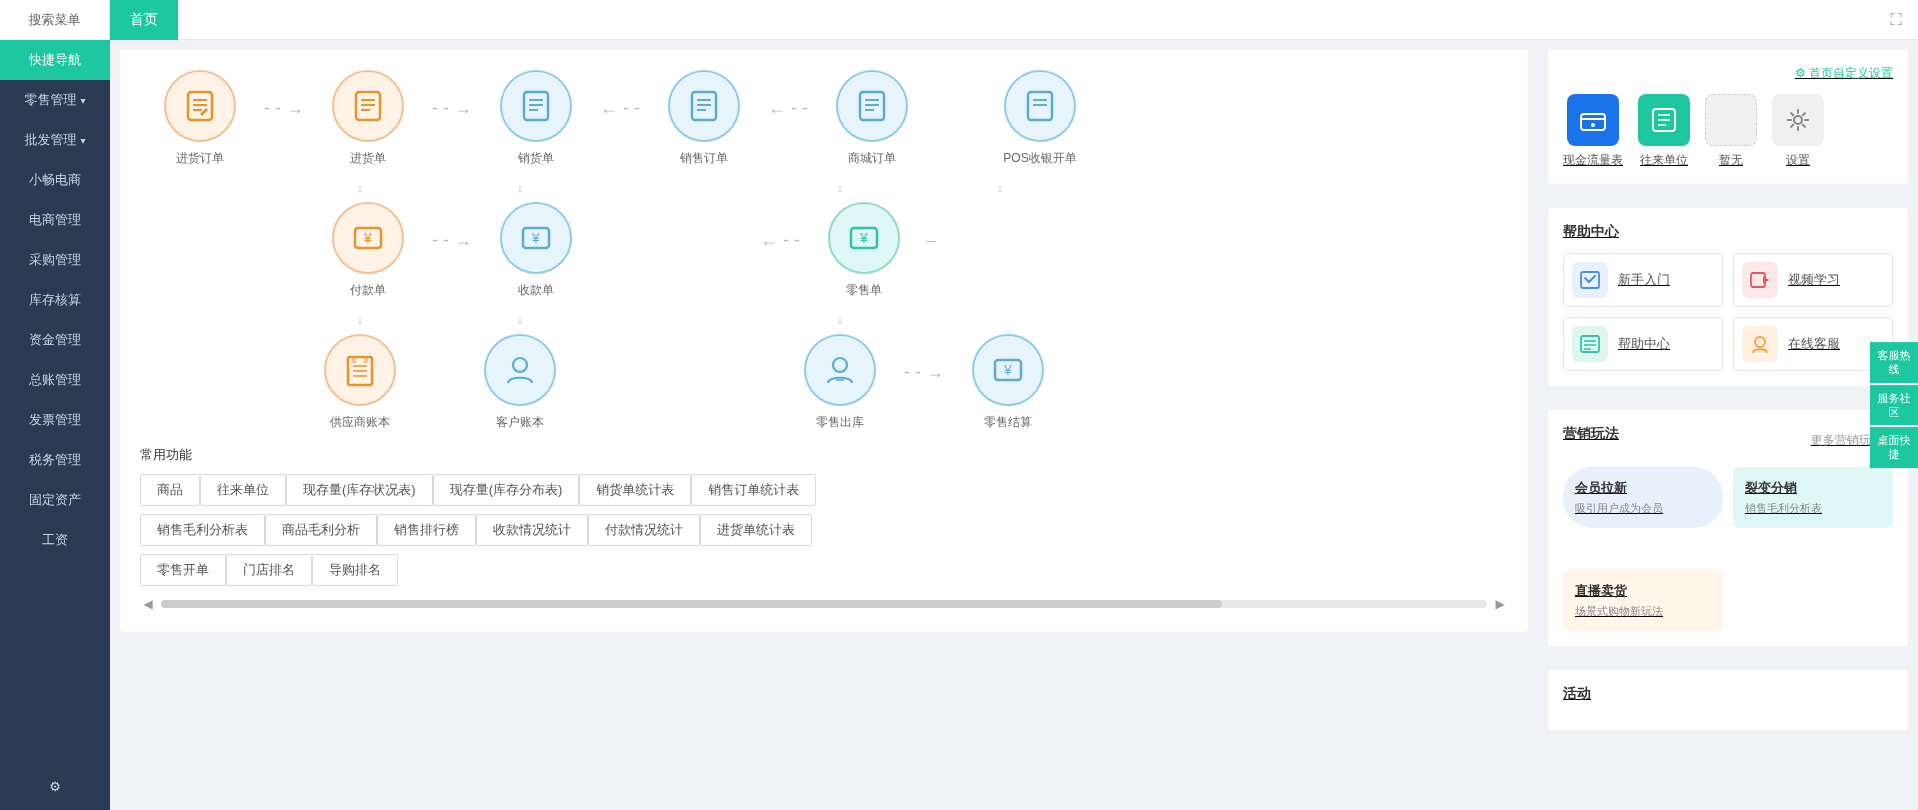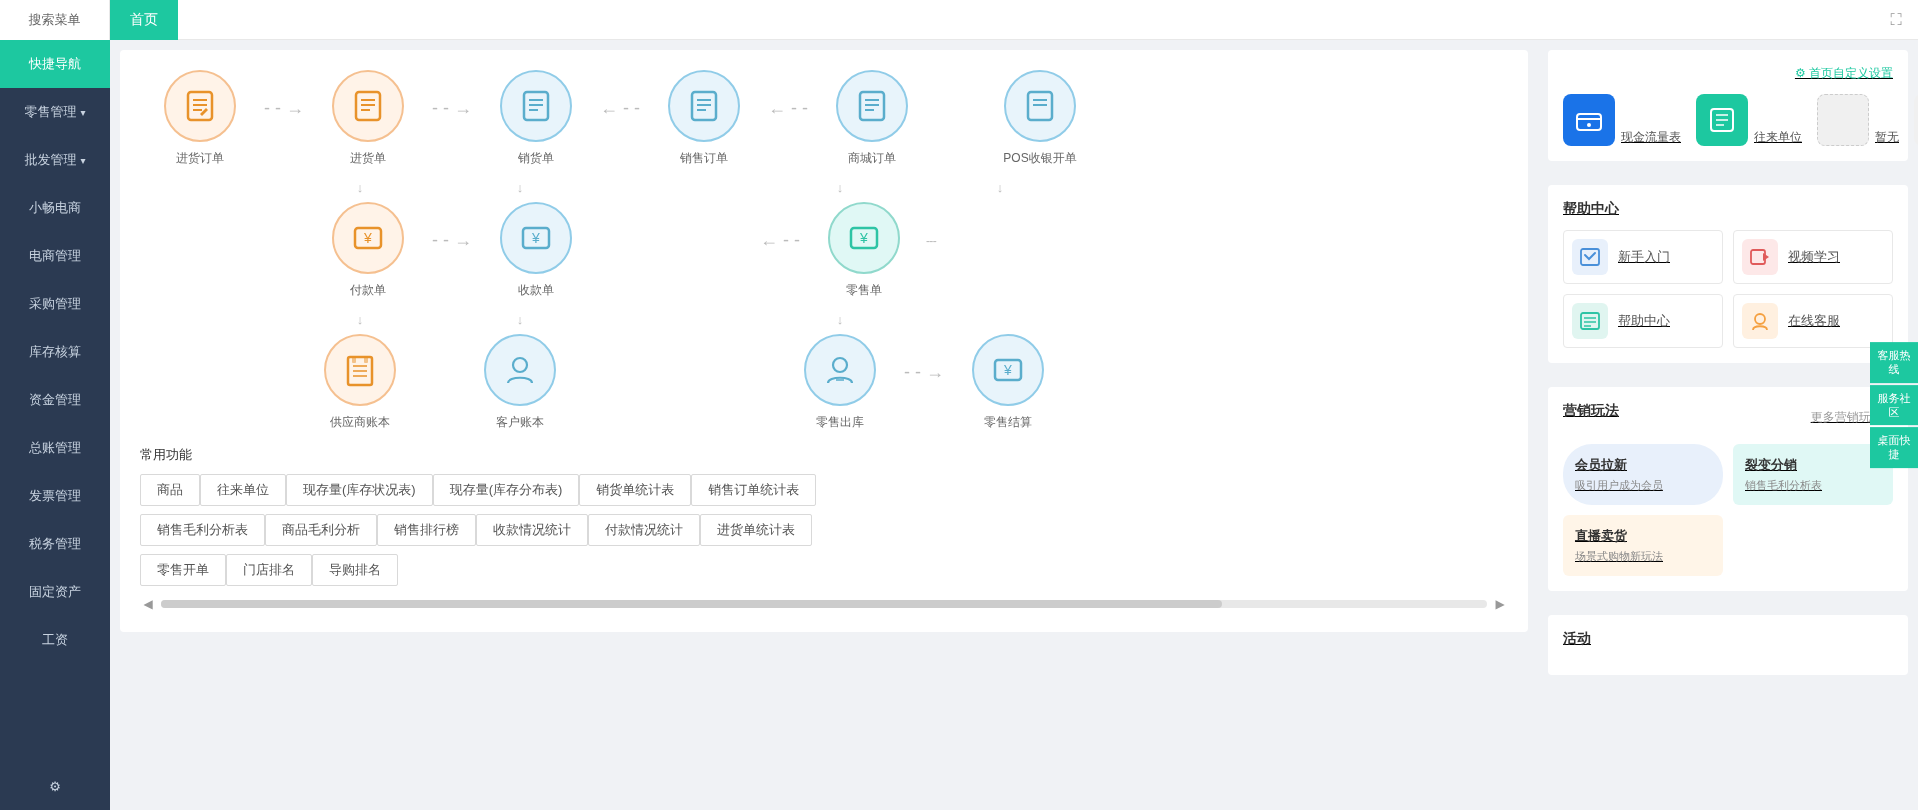--- a/index.html
+++ b/index.html
@@ -10,21 +10,21 @@
     .search-menu { width: 110px; height: 40px; background: #fff; display: flex; align-items: center; justify-content: center; font-size: 13px; color: #666; border-right: 1px solid #e8e8e8; cursor: pointer; }
     .tab-home { height: 40px; background: #1dc8a0; color: #fff; padding: 0 20px; display: flex; align-items: center; font-size: 14px; cursor: pointer; }
     .top-right { margin-left: auto; display: flex; align-items: center; padding-right: 10px; }
     .fullscreen-icon { width: 24px; height: 24px; display: flex; align-items: center; justify-content: center; cursor: pointer; color: #999; font-size: 16px; }
 
     
     .main-layout { display: flex; flex: 1; overflow: hidden; }
 
     
     .sidebar { width: 110px; background: #2b3a52; display: flex; flex-direction: column; overflow: hidden; }
-    .sidebar-item { height: 48px; display: flex; align-items: center; justify-content: center; color: #c8d3e0; font-size: 13px; cursor: pointer; position: relative; }
+    .sidebar-item { height: 40px; display: flex; align-items: center; justify-content: center; color: #c8d3e0; font-size: 13px; cursor: pointer; position: relative; }
     .sidebar-item.active { background: #1dc8a0; color: #fff; }
     .sidebar-item .arrow { margin-left: 4px; font-size: 10px; }
     .sidebar-bottom { margin-top: auto; }
     .sidebar-settings { height: 48px; display: flex; align-items: center; justify-content: center; color: #c8d3e0; cursor: pointer; }
 
     
     .content-area { flex: 1; display: flex; overflow: hidden; }
 
     
     .main-panel { flex: 1; padding: 10px; overflow: auto; }
@@ -48,21 +48,21 @@
     .scroll-track { flex: 1; height: 8px; background: #e8e8e8; border-radius: 4px; }
     .scroll-thumb { width: 80%; height: 8px; background: #ccc; border-radius: 4px; }
 
     
     .right-panel { width: 380px; padding: 10px; display: flex; flex-direction: column; gap: 24px; overflow: auto; text-decoration: underline; }
 
     
     .quick-access { background: #fff; border-radius: 4px; padding: 15px; }
     .quick-header { display: flex; align-items: center; justify-content: flex-end; color: #1dc8a0; font-size: 12px; margin-bottom: 12px; }
     .quick-items { display: flex; gap: 15px; }
-    .quick-item { display: flex; flex-direction: row; align-items: flex-end; gap: 6px; cursor: pointer; }
+    .quick-item { display: flex; flex-direction: column; align-items: center; gap: 6px; cursor: pointer; }
     .quick-icon { width: 52px; height: 52px; border-radius: 8px; display: flex; align-items: center; justify-content: center; font-size: 22px; }
     .quick-icon.blue-bg { background: #1a73e8; color: #fff; }
     .quick-icon.teal-bg { background: #1dc8a0; color: #fff; }
     .quick-icon.gray-bg { background: #f0f0f0; color: #999; }
     .quick-icon.light-gray { background: #f5f5f5; color: #ccc; }
     .quick-label { font-size: 12px; color: #555; text-align: center; white-space: nowrap; }
 
     
     .help-center { background: #fff; border-radius: 4px; padding: 15px; }
     .section-title { font-size: 14px; font-weight: 600; color: #333; margin-bottom: 12px; }
@@ -76,21 +76,21 @@
     .help-item-label { font-size: 13px; color: #555; }
 
     
     .marketing { background: #fff; border-radius: 4px; padding: 15px; }
     .marketing-header { display: flex; align-items: center; justify-content: space-between; margin-bottom: 12px; }
     .marketing-more { font-size: 12px; color: #999; cursor: pointer; }
     .marketing-grid { display: grid; grid-template-columns: 1fr 1fr; gap: 10px; }
     .marketing-item { padding: 12px; border-radius: 6px; cursor: pointer; }
     .marketing-item.blue-light { background: #e8f0fb; border-radius: 29px; }
     .marketing-item.teal-light { background: #e0f8f5; }
-    .marketing-item.orange-light { background: #fff5e8; }
+    .marketing-item.orange-light { background: #fff5e8; margin-top: 32px; }
     .marketing-item.purple-light { background: #f0eefb; }
     .marketing-title { font-size: 13px; font-weight: 600; color: #333; margin-bottom: 4px; }
     .marketing-desc { font-size: 11px; color: #888; }
 
     
     .float-btns { position: fixed; right: 0; top: 50%; transform: translateY(-50%); display: flex; flex-direction: column; gap: 2px; z-index: 100; }
     .float-btn { width: 48px; background: #1dc8a0; color: #fff; font-size: 11px; text-align: center; padding: 6px 4px; cursor: pointer; line-height: 1.3; }
 
     
     .activities { background: #fff; border-radius: 4px; padding: 15px; }

